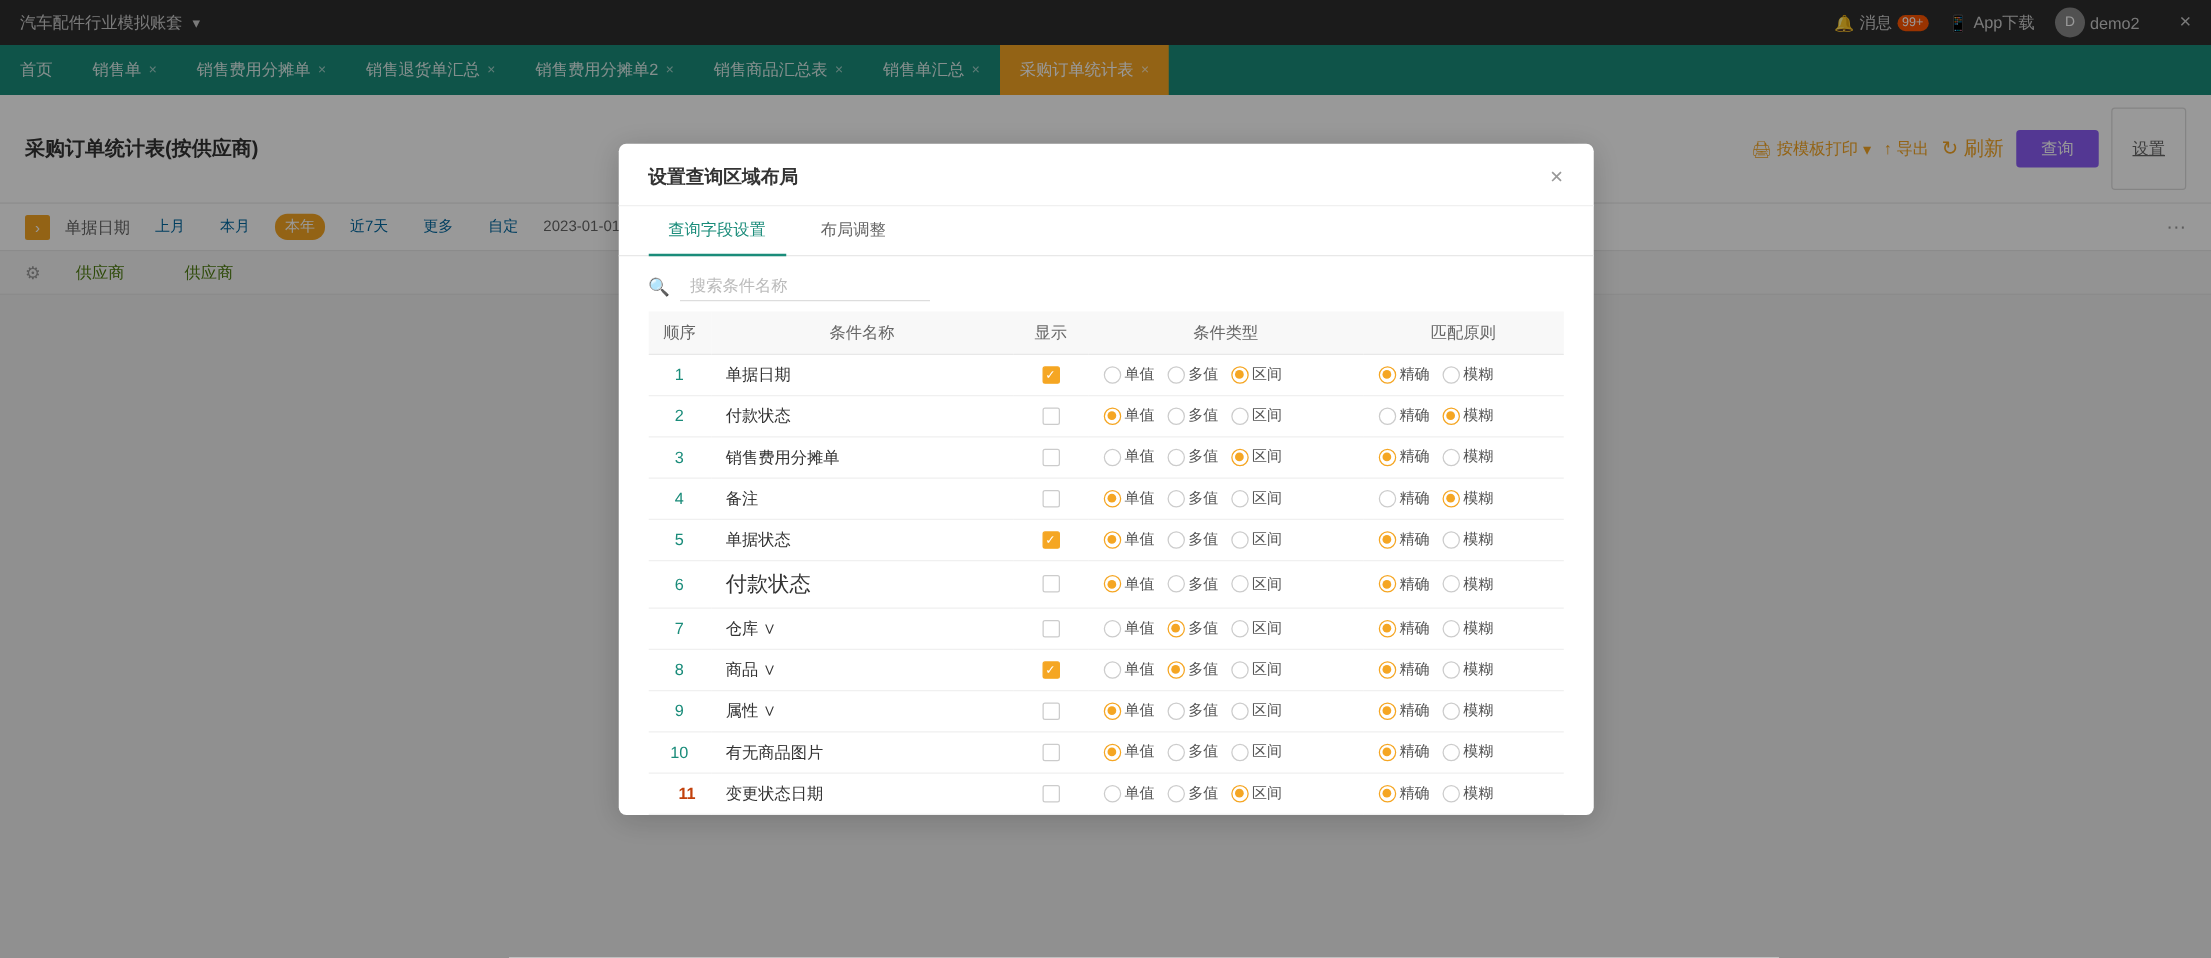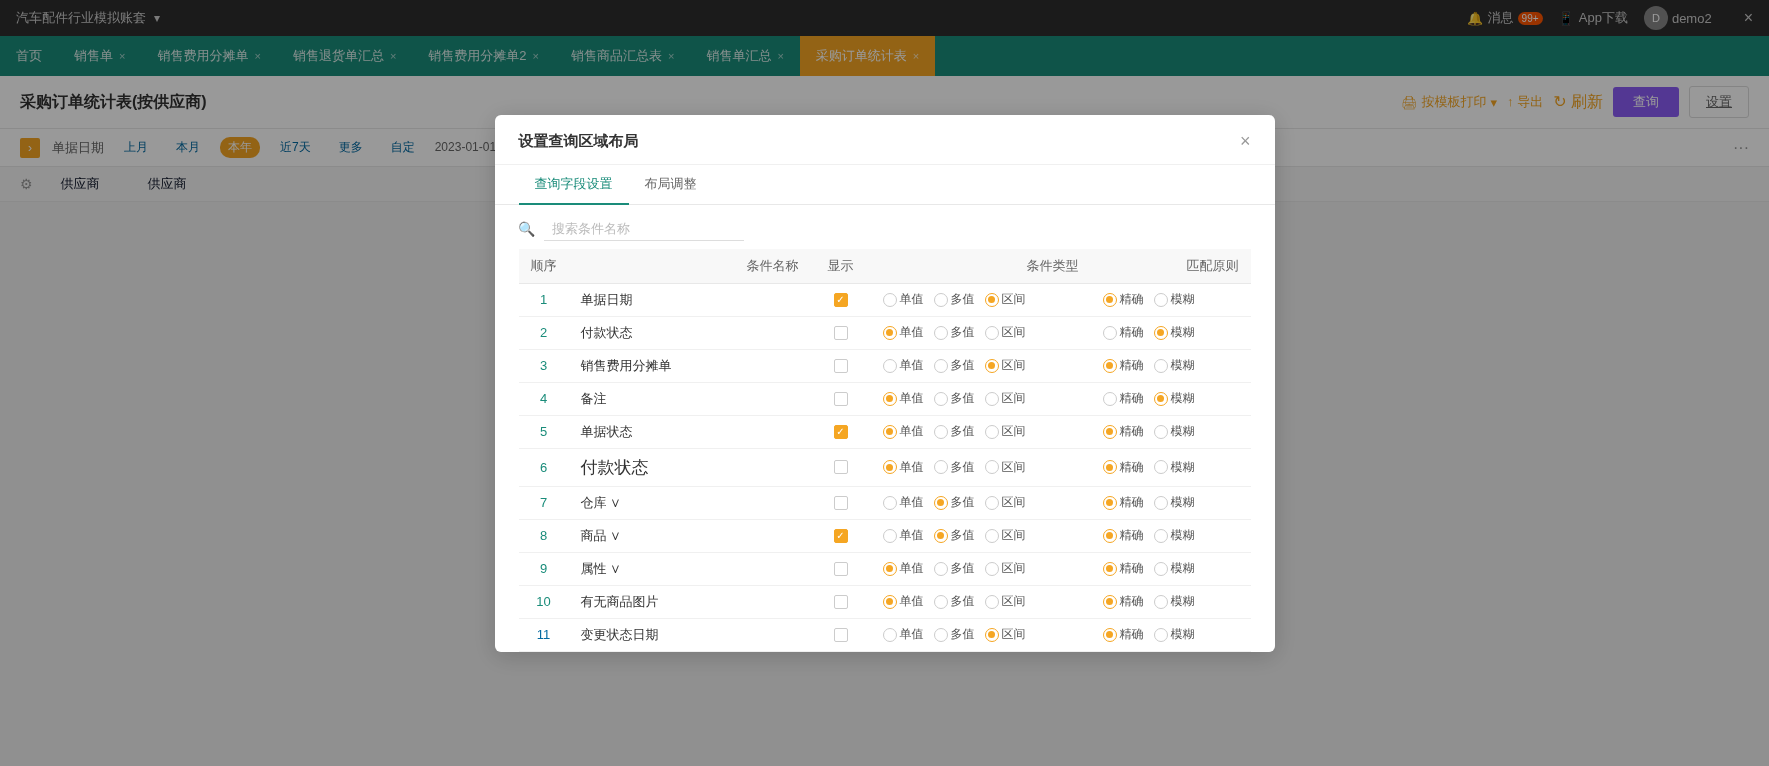--- a/index.html
+++ b/index.html
@@ -55,21 +55,21 @@
       align-items: center;
       justify-content: space-between;
       border-bottom: 1px solid #e8e8e8;
     }
     .page-title { font-size: 16px; font-weight: bold; color: #333; }
     .header-actions { display: flex; align-items: center; gap: 10px; }
     .btn-template { background: none; border: none; color: #f5a623; font-size: 13px; cursor: pointer; display: flex; align-items: center; gap: 4px; }
     .btn-export { background: none; border: none; color: #f5a623; font-size: 13px; cursor: pointer; }
     .btn-refresh { background: none; border: none; color: #f5a623; font-size: 16px; cursor: pointer; }
     .btn-query { background: #8b5cf6; color: white; border: none; padding: 6px 20px; border-radius: 3px; font-size: 13px; cursor: pointer; }
-    .btn-settings { background: white; border: 1px solid #ddd; color: #666; padding: 6px 16px; border-radius: 3px; font-size: 13px; cursor: pointer; text-decoration: underline; }
+    .btn-settings { background: white; border: 1px solid #ddd; color: #666; padding: 23px 16px; border-radius: 3px; font-size: 13px; cursor: pointer; text-decoration: underline; }
 
     
     .filter-bar {
       background: white;
       padding: 8px 20px;
       display: flex;
       align-items: center;
       gap: 12px;
       border-bottom: 1px solid #e8e8e8;
       position: relative;
@@ -88,21 +88,21 @@
     }
     .table-header-row {
       display: flex;
       background: #f5f5f5;
       border-bottom: 1px solid #e8e8e8;
       padding: 8px 20px;
       align-items: center;
       gap: 8px;
     }
     .col-gear { color: #999; font-size: 14px; cursor: pointer; }
-    .col-header { font-size: 13px; color: #0f172a; padding: 0 20px; }
+    .col-header { font-size: 13px; color: #4d7c0f; padding: 0 20px; }
 
     
     .overlay {
       position: fixed;
       top: 0; left: 0; right: 0; bottom: 0;
       background: rgba(0,0,0,0.4);
       z-index: 100;
       display: flex;
       align-items: center;
       justify-content: center;
@@ -127,21 +127,21 @@
       justify-content: space-between;
     }
     .modal-title { font-size: 15px; font-weight: bold; color: #333; }
     .modal-close { cursor: pointer; color: #999; font-size: 18px; border: none; background: none; }
 
     
     .modal-tabs {
       display: flex;
       padding: 0 24px;
       border-bottom: 1px solid #e8e8e8;
-      gap: 0;
+      gap: 12px;
     }
     .modal-tab {
       padding: 10px 16px;
       font-size: 13px;
       color: #666;
       cursor: pointer;
       border-bottom: 2px solid transparent;
       margin-bottom: -1px;
     }
     .modal-tab.active {
@@ -177,21 +177,21 @@
       width: 100%;
       border-collapse: collapse;
     }
     .modal-table thead tr {
       background: #f8f8f8;
     }
     .modal-table thead th {
       padding: 8px 12px;
       font-size: 13px;
       color: #666;
-      text-align: right;
+      text-align: center;
       font-weight: normal;
       border-bottom: 1px solid #e8e8e8;
     }
     .modal-table tbody tr {
       border-bottom: 1px solid #f0f0f0;
     }
     .modal-table tbody td {
       padding: 7px 12px;
       font-size: 13px;
       color: #333;
@@ -710,21 +710,21 @@
                     <span>精确</span>
                   </label>
                   <label class="radio-item">
                     <div class="radio-dot"></div>
                     <span>模糊</span>
                   </label>
                 </div>
               </td>
             </tr>
             <tr>
-              <td style="text-align: center; color: #0369a1; font-weight: 400;">11</td>
+              <td style="text-align: right; color: #c2410c; font-weight: 700;">11</td>
               <td style="font-size: 13px;">变更状态日期</td>
               <td style="text-align: center;">
                 <div class="checkbox-box" style="margin: 0px auto;"></div>
               </td>
               <td>
                 <div class="radio-group">
                   <label class="radio-item">
                     <div class="radio-dot"></div>
                     <span>单值</span>
                   </label>

